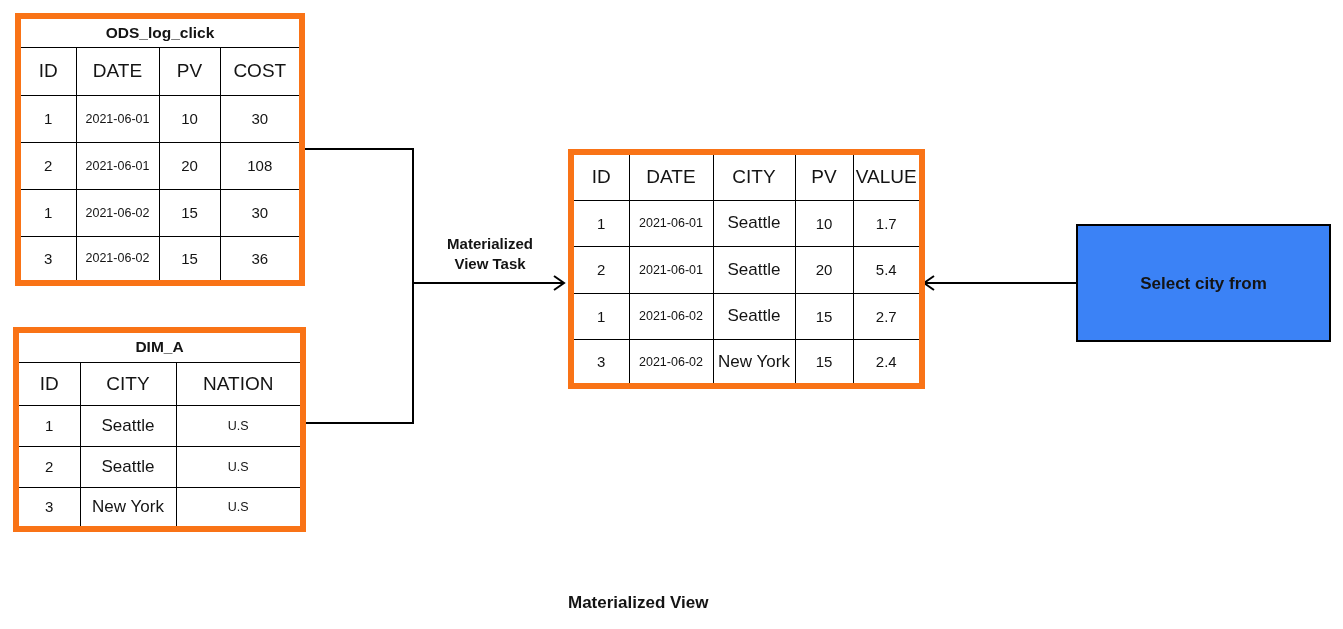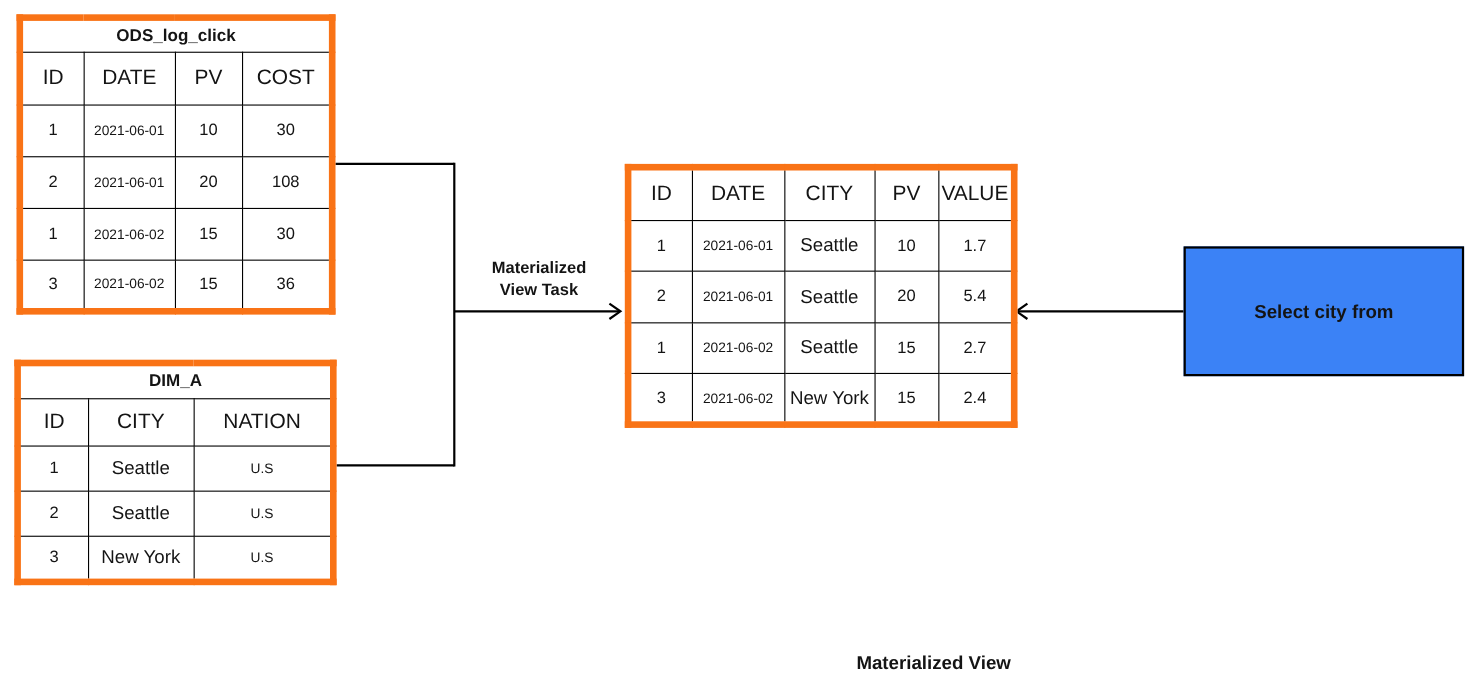--- a/index.html
+++ b/index.html
@@ -40,21 +40,21 @@
 
   .lbl{position:absolute;font-weight:700;color:#141414;}
   #task-label{left:415px;top:234px;width:150px;text-align:center;font-size:15px;line-height:20px;}
   #query-box{
     position:absolute;left:1076px;top:224px;width:255px;height:118px;
     border:2px solid #000;box-sizing:border-box;background:#3b82f6;
     display:flex;flex-direction:column;justify-content:center;align-items:center;
     font-weight:700;font-size:17px;line-height:23px;color:#141414;
   }
   #caption-base{left:13px;top:589px;width:287px;text-align:center;font-size:17px;margin-top:40px;}
-  #caption-mv{left:568px;top:593px;width:351px;text-align:right;font-size:17px;}
+  #caption-mv{left:568px;top:593px;width:351px;text-align:left;font-size:17px;}
 </style>
 </head>
 <body>
 
 <div id="canvas">
 
   <svg class="connectors" width="1343" height="629" viewBox="0 0 1343 629">
     <path d="M299 149 L413 149" stroke="#000" stroke-width="2" fill="none"></path>
     <path d="M413 148 L413 424" stroke="#000" stroke-width="2" fill="none"></path>
     <path d="M300 423 L413 423" stroke="#000" stroke-width="2" fill="none"></path>

